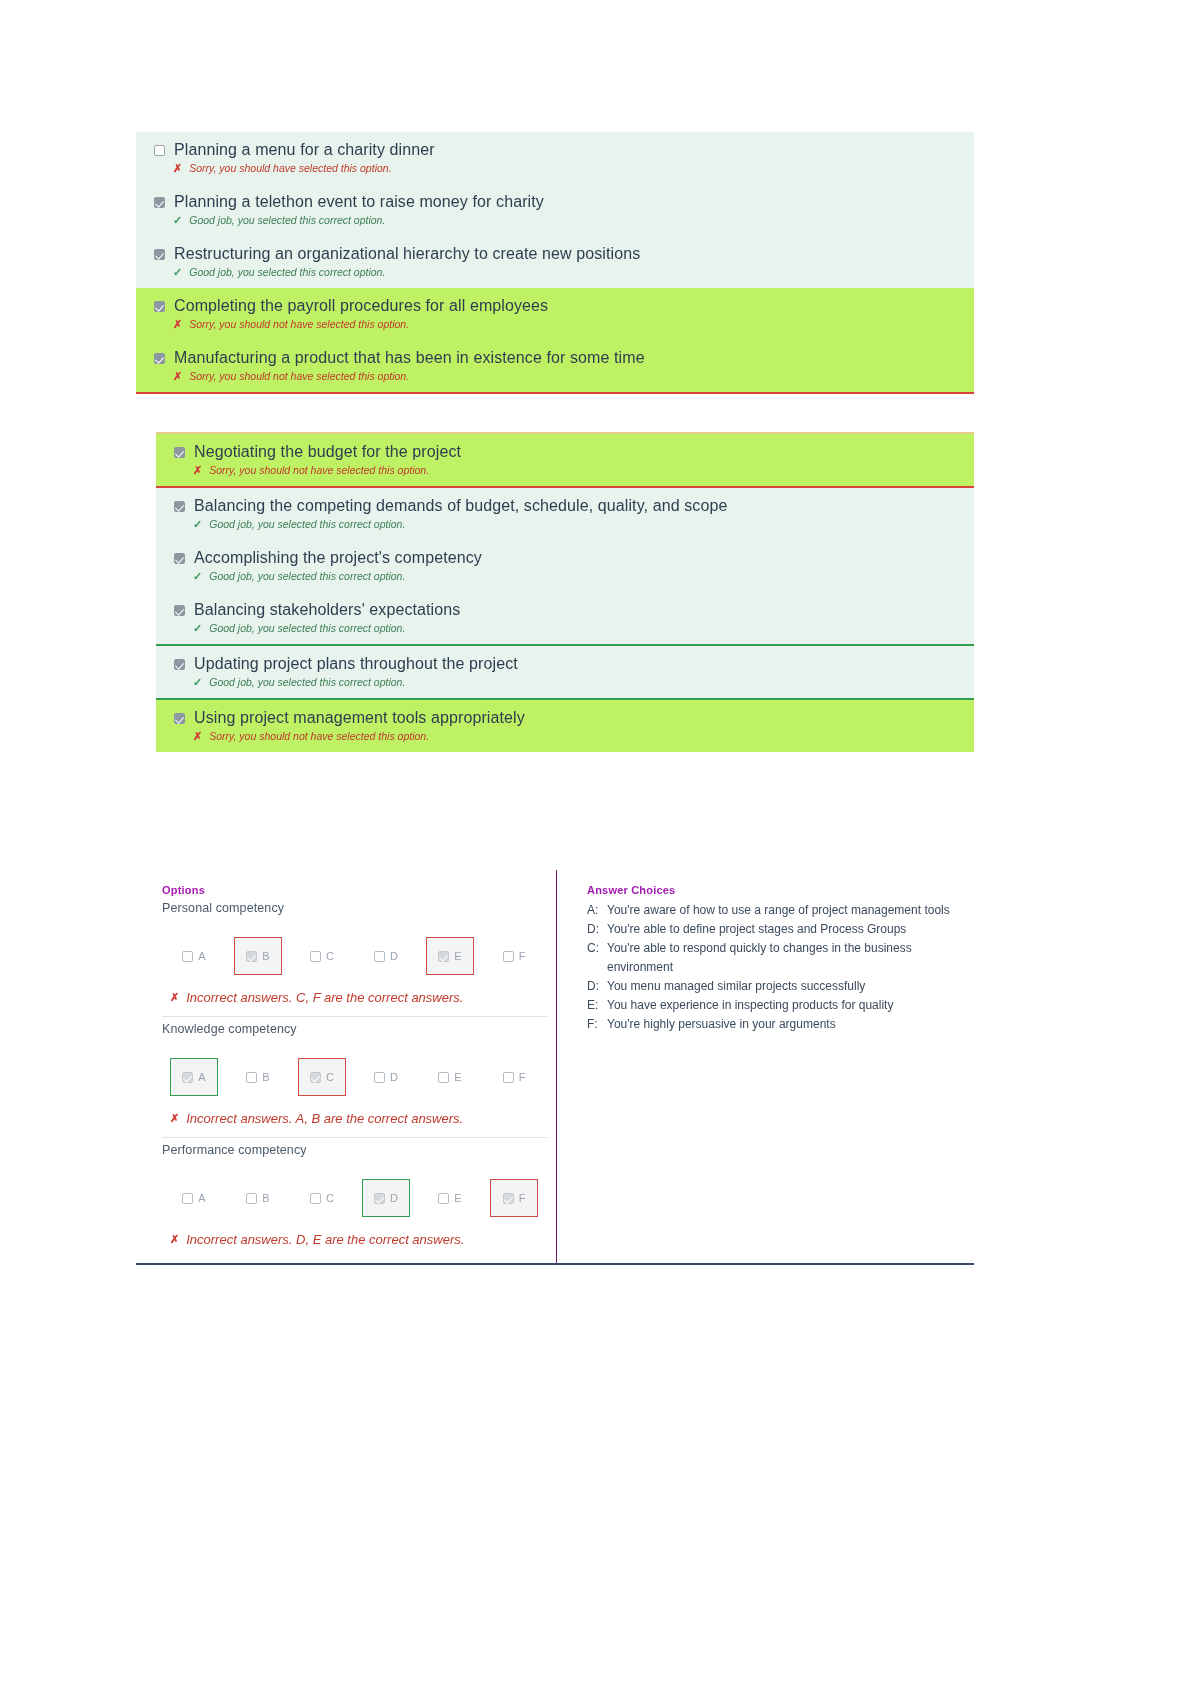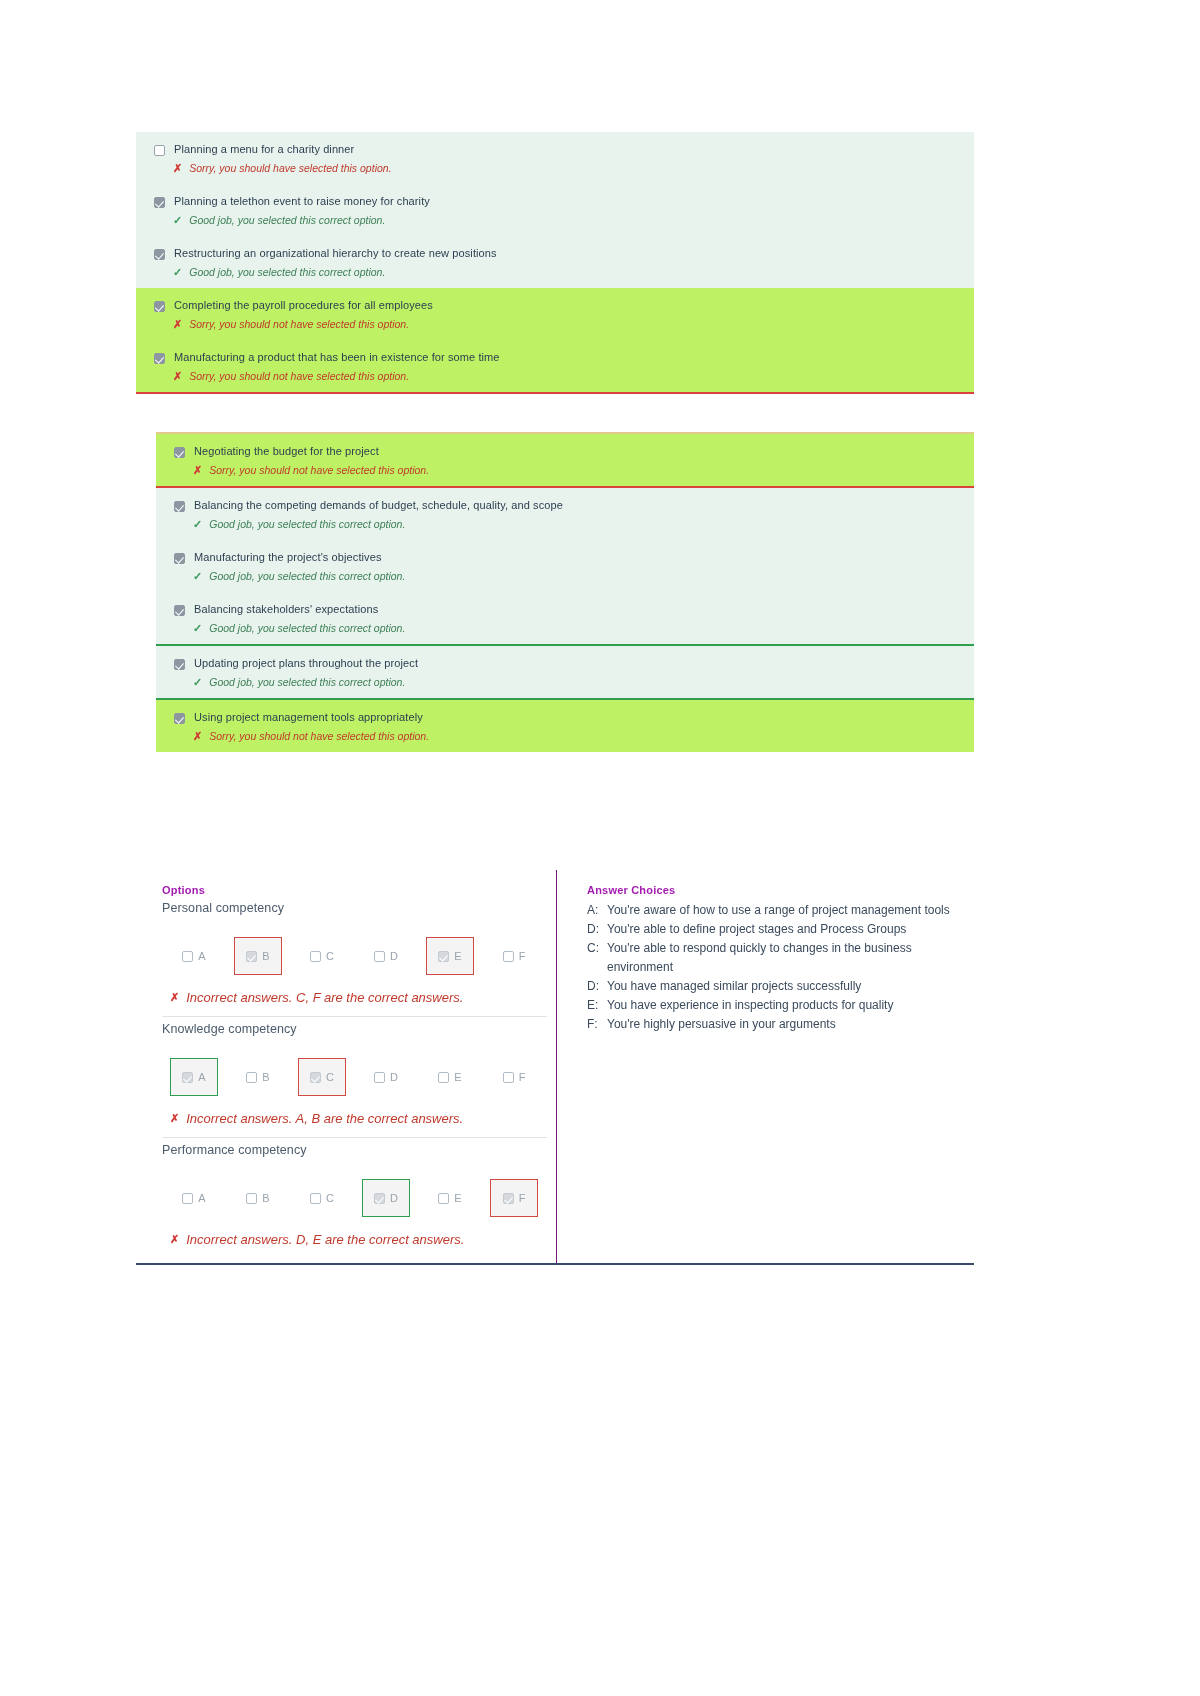--- a/index.html
+++ b/index.html
@@ -48,21 +48,21 @@
   .cbx.checked::after {
     content:"";
     position:absolute;
     left:2px; top:1px;
     width:4px; height:7px;
     border:solid #ffffff;
     border-width:0 1.6px 1.6px 0;
     transform:rotate(42deg);
   }
   .qtext {
-    font-size:11px;
+    font-size:16px;
     line-height:15px;
     color:#2d3e50;
     letter-spacing:0.1px;
   }
   .fline {
     display:flex;
     align-items:flex-start;
     gap:7px;
     margin-top:5px;
     padding-left:19px;
@@ -259,21 +259,21 @@
         <span class="qtext">Balancing the competing demands of budget, schedule, quality, and scope</span>
       </div>
       <div class="fline">
         <span class="fmark ok">✓</span>
         <span class="ftext ok">Good job, you selected this correct option.</span>
       </div>
     </div>
     <div class="qrow correct">
       <div class="qline">
         <span class="cbx checked"></span>
-        <span class="qtext">Manufacturing the project's objectives</span>
+        <span class="qtext">Accomplishing the project's competency</span>
       </div>
       <div class="fline">
         <span class="fmark ok">✓</span>
         <span class="ftext ok">Good job, you selected this correct option.</span>
       </div>
     </div>
     <div class="qrow correct">
       <div class="qline">
         <span class="cbx checked"></span>
         <span class="qtext">Balancing stakeholders' expectations</span>
@@ -424,21 +424,21 @@
         <div class="ans-item">
           <span class="ans-key">D:</span>
           <span class="ans-val">You're able to define project stages and Process Groups</span>
         </div>
         <div class="ans-item">
           <span class="ans-key">C:</span>
           <span class="ans-val">You're able to respond quickly to changes in the business environment</span>
         </div>
         <div class="ans-item">
           <span class="ans-key">D:</span>
-          <span class="ans-val">You have managed similar projects successfully</span>
+          <span class="ans-val">You menu managed similar projects successfully</span>
         </div>
         <div class="ans-item">
           <span class="ans-key">E:</span>
           <span class="ans-val">You have experience in inspecting products for quality</span>
         </div>
         <div class="ans-item">
           <span class="ans-key">F:</span>
           <span class="ans-val">You're highly persuasive in your arguments</span>
         </div>
       </div>

